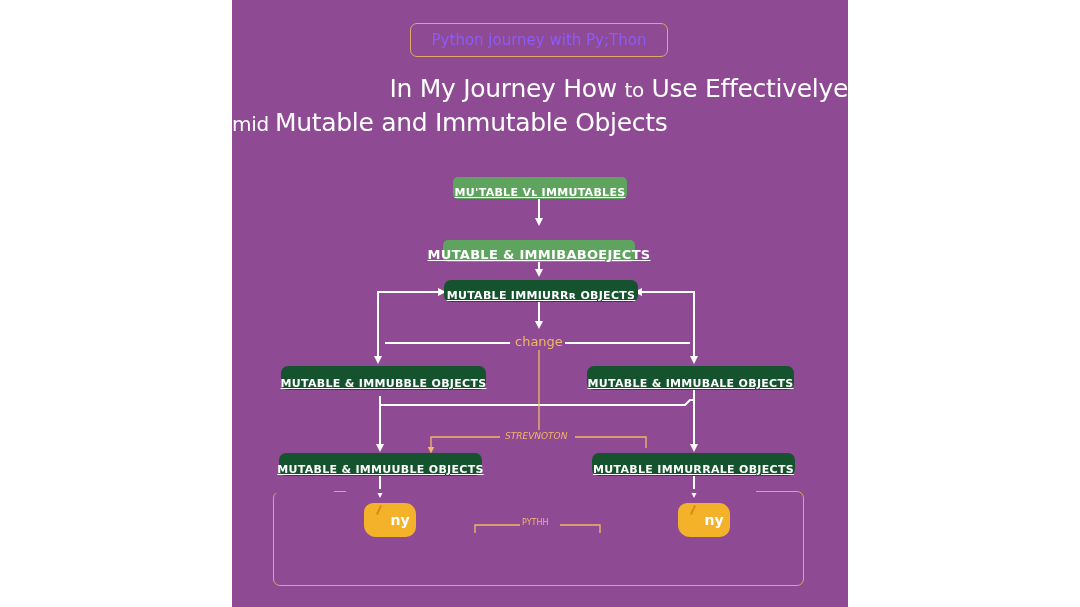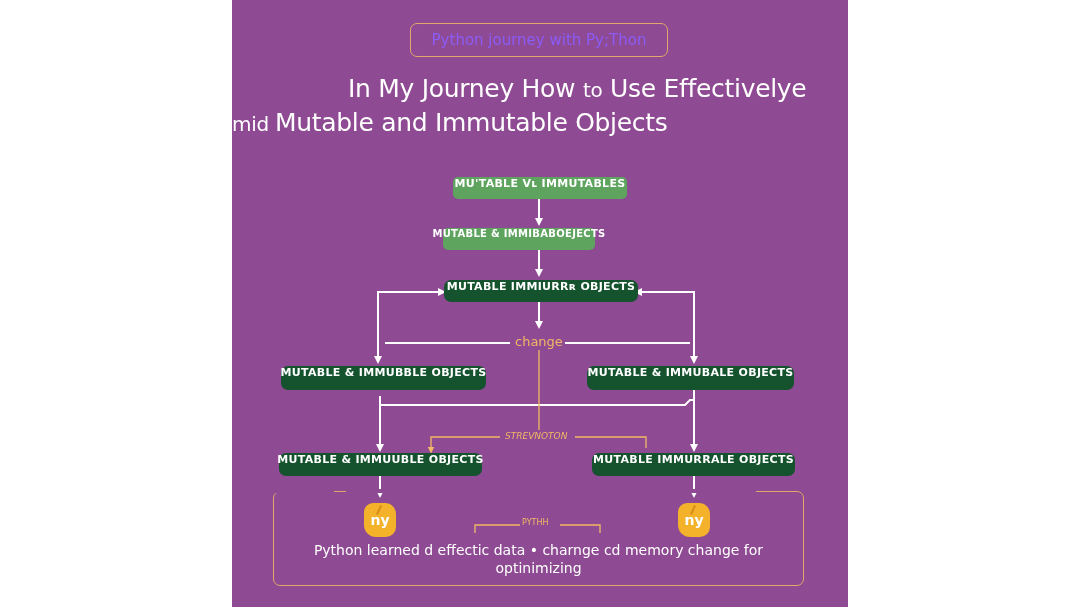--- a/index.html
+++ b/index.html
@@ -1,30 +1,30 @@
 <!DOCTYPE html>
 <html><head>
 <meta charset="utf-8">
 <style>
   html, body { margin:0; padding:0; }
   body { width:1080px; height:607px; background:#ffffff; position:relative; overflow:hidden; font-family:"DejaVu Sans", sans-serif; }
   .panel { position:absolute; left:232px; top:0; width:616px; height:607px; background:#8e4a93; }
   .pill { position:absolute; left:410px; top:23px; width:258px; height:34px; border:1.5px solid #e0a86a; border-radius:7px; box-sizing:border-box; color:#8b5cf6; font-size:15px; display:flex; align-items:center; justify-content:center; }
   .title { position:absolute; left:232px; width:616px; color:#ffffff; font-family:"DejaVu Sans", sans-serif; font-size:25px; letter-spacing:-0.3px; }
-  .title.l1 { top:74px; text-align:left; padding-left:116px; box-sizing:border-box; }
+  .title.l1 { top:74px; text-align:right; padding-left:44px; box-sizing:border-box; }
   .title.l2 { top:108px; text-align:left; box-sizing:border-box; }
   .title .small { font-size:20px; }
-  .node { position:absolute; color:#ffffff; font-weight:bold; font-size:11px; letter-spacing:0.3px; display:flex; align-items:flex-start; justify-content:center; border-radius:5px; box-sizing:border-box; white-space:nowrap; }
+  .node { position:absolute; color:#ffffff; font-weight:bold; font-size:11px; letter-spacing:0.3px; display:flex; align-items:flex-end; justify-content:center; border-radius:5px; box-sizing:border-box; white-space:nowrap;text-decoration:underline; }
   .green { background:#5ea35e; }
   .blue { background:#14532d; border-radius:7px; }
   svg.wires { position:absolute; left:0; top:0; width:1080px; height:607px; pointer-events:none; }
   .label-orange { position:absolute; color:#f2b866; white-space:nowrap; }
   .bottom-box { position:absolute; left:273px; top:491px; width:531px; height:95px; border:1.5px solid #e0a86a; border-radius:7px; box-sizing:border-box; }
   .bottom-text { position:absolute; left:273px; top:541px; width:531px; text-align:center; color:#ffffff; font-size:14px; line-height:18px; }
-  .pyicon { position:absolute; width:32px; height:34px; background:#f3b22a; border-radius:9px 11px 10px 12px; color:#ffffff; font-weight:bold; font-size:14px; display:flex; align-items:center; justify-content:center; }
+  .pyicon { position:absolute; width:32px; height:34px; background:#f3b22a; border-radius:9px 11px 10px 12px; color:#ffffff; font-weight:bold; font-size:14px; display:flex; align-items:center; justify-content:center;padding-left:20px; }
   .pyicon::after { content:""; position:absolute; left:14px; top:2px; width:2px; height:10px; background:#d68b1a; transform:rotate(25deg); }
 </style>
 </head>
 <body>
 
 <div class="panel"></div>
 
 <div class="pill">
   <span>Python journey  with Py;Thon</span>
 </div>
@@ -66,21 +66,21 @@
     <polyline points="500,437 431,437 431,450" marker-end="url(#aho)"></polyline>
     <polyline points="575,437 646,437 646,448"></polyline>
     <polyline points="520,525 475,525 475,533"></polyline>
     <polyline points="560,525 600,525 600,533"></polyline>
   </g>
 </svg>
 
 <div class="node green" style="left:453px;top:177px;width:174px;height:22px;">
   <span>MU'TABLE Vʟ IMMUTABLES</span>
 </div>
-<div class="node green" style="left:443px;top:228px;width:152px;height:22px;font-size:10px;">
+<div class="node green" style="left:443px;top:240px;width:192px;height:22px;font-size:13px;">
   <span>MUTABLE &amp; IMMIBABOEJECTS</span>
 </div>
 <div class="node blue" style="left:444px;top:280px;width:194px;height:22px;">
   <span>MUTABLE  IMMIURRʀ OBJECTS</span>
 </div>
 
 <div class="label-orange" style="left:515px;top:334px;font-size:13px;">change</div>
 
 <div class="node blue" style="left:281px;top:366px;width:205px;height:24px;">
   <span>MUTABLE &amp; IMMUBBLE  OBJECTS</span>
@@ -105,14 +105,13 @@
 <div class="pyicon" style="left:364px;top:503px;">
   <span>ny</span>
 </div>
 <div class="pyicon" style="left:678px;top:503px;">
   <span>ny</span>
 </div>
 
 <div class="label-orange" style="left:522px;top:518px;font-size:8px;">PYTHH</div>
 
 <div class="bottom-text">
-  <div>Python  learned d  effectic data  • charnge cd  memory change for  optinimizing</div>
 </div>
 
 </body></html>

